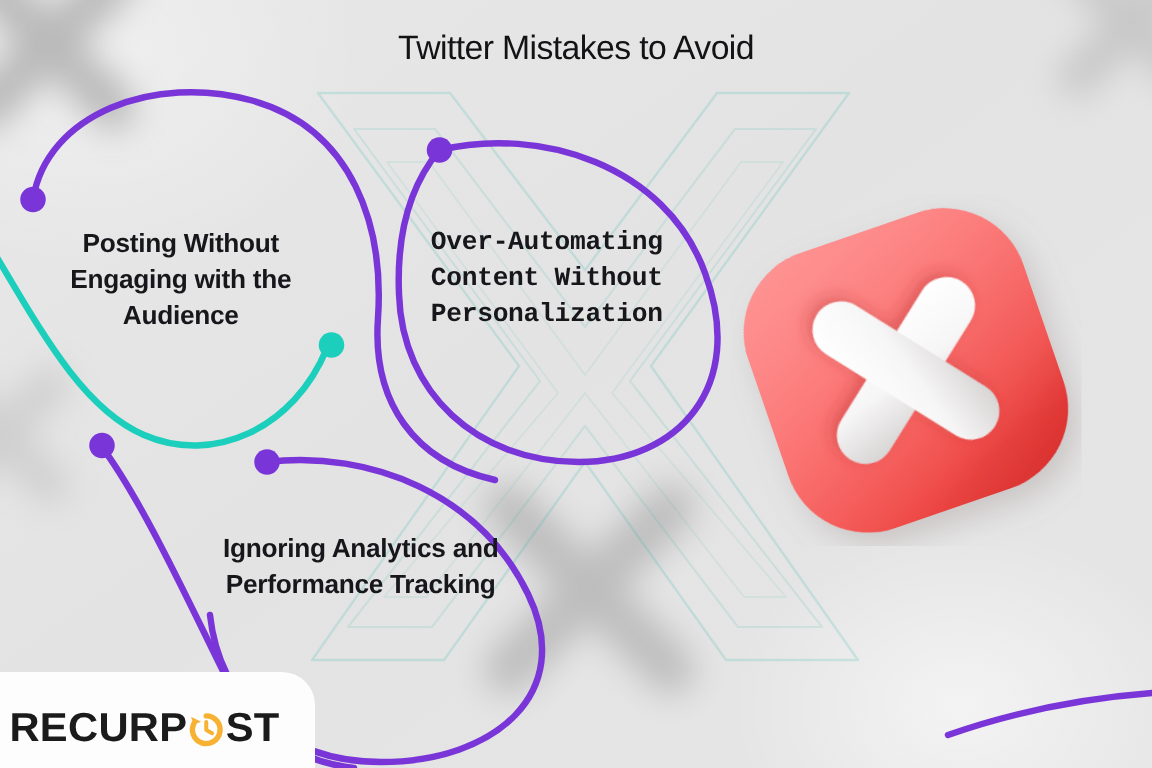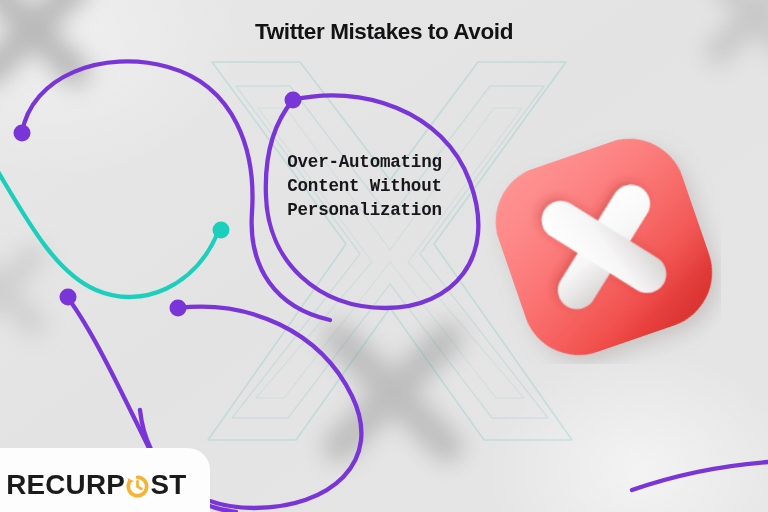--- a/index.html
+++ b/index.html
@@ -68,21 +68,21 @@
   #text-3 { left: 128px; top: 353px; width: 225px; }
 
   
   #title {
     position: absolute;
     left: 0;
     top: 19px;
     width: 768px;
     text-align: center;
     font-size: 22.5px;
-    font-weight: bold;
+    font-weight: normal;
     letter-spacing: -0.4px;
     color: #131316;
     font-family: "Liberation Sans", sans-serif;
   }
 
   
   #logo-card {
     position: absolute;
     left: -16px;
     bottom: -14px;
@@ -247,21 +247,23 @@
 
     <circle cx="22" cy="133" r="8.5" fill="#7a35d8"></circle>
     <circle cx="293" cy="100" r="8.5" fill="#7a35d8"></circle>
     <circle cx="221" cy="230" r="8.5" fill="#1ccfbc"></circle>
     <circle cx="68" cy="297" r="8.5" fill="#7a35d8"></circle>
     <circle cx="178" cy="308" r="8.5" fill="#7a35d8"></circle>
   </svg>
 
   <div id="title">Twitter Mistakes to Avoid</div>
 
+  <div class="textblock" id="text-1">Posting Without Engaging with the Audience</div>
   <div class="textblock" id="text-2">Over-Automating Content Without Personalization</div>
+  <div class="textblock" id="text-3">Ignoring Analytics and Performance Tracking</div>
 
   <div id="logo-card">
     <div id="logo-wrap">
       <span class="logo-txt">RECURP</span>
       <span id="clock-icon">
         <svg viewBox="0 0 32 32" width="25" height="25">
           <path d="M16 4.2 A11.8 11.8 0 1 1 5.6 10.4" fill="none" stroke="#f7b233" stroke-width="4.6" stroke-linecap="round"></path>
           <path d="M3.0 5.0 L5.2 11.6 L11.6 9.2 Z" fill="#f7b233"></path>
           <path d="M16 9.4 L16 16.2 L21 19.0" fill="none" stroke="#f7b233" stroke-width="3.4" stroke-linecap="round" stroke-linejoin="round"></path>
         </svg>

